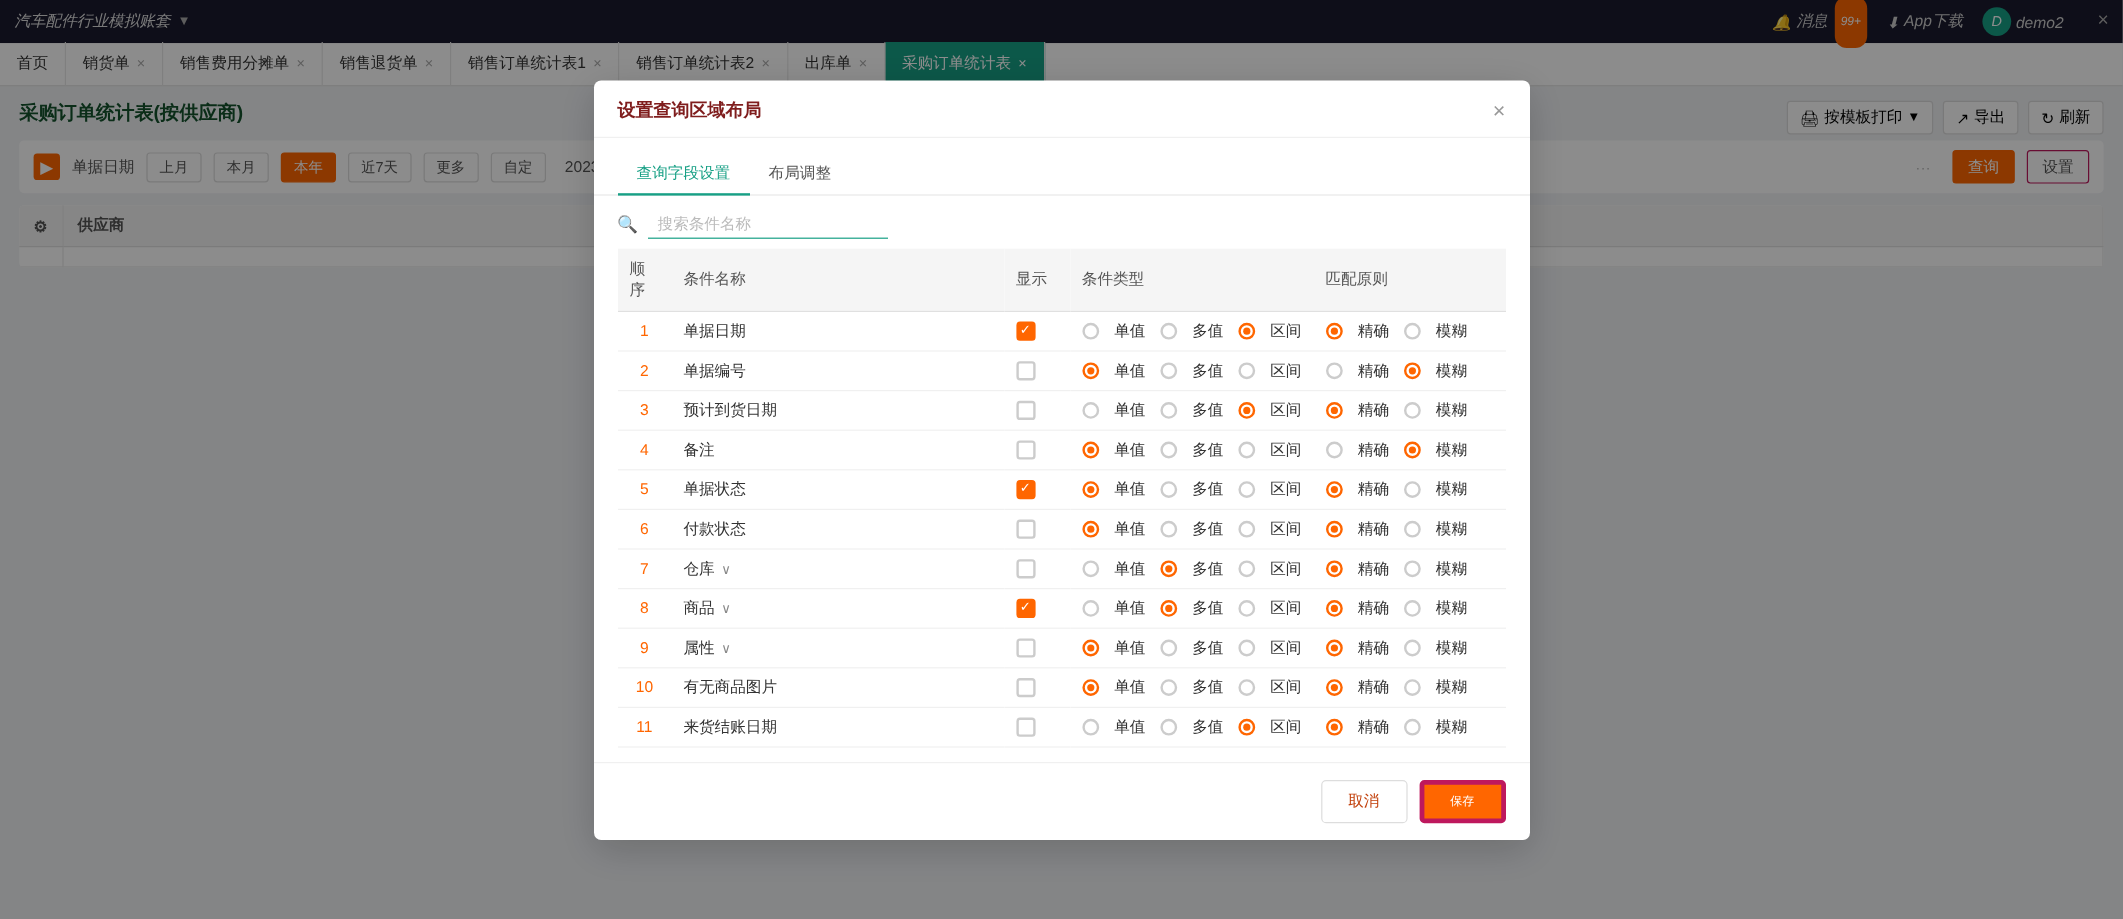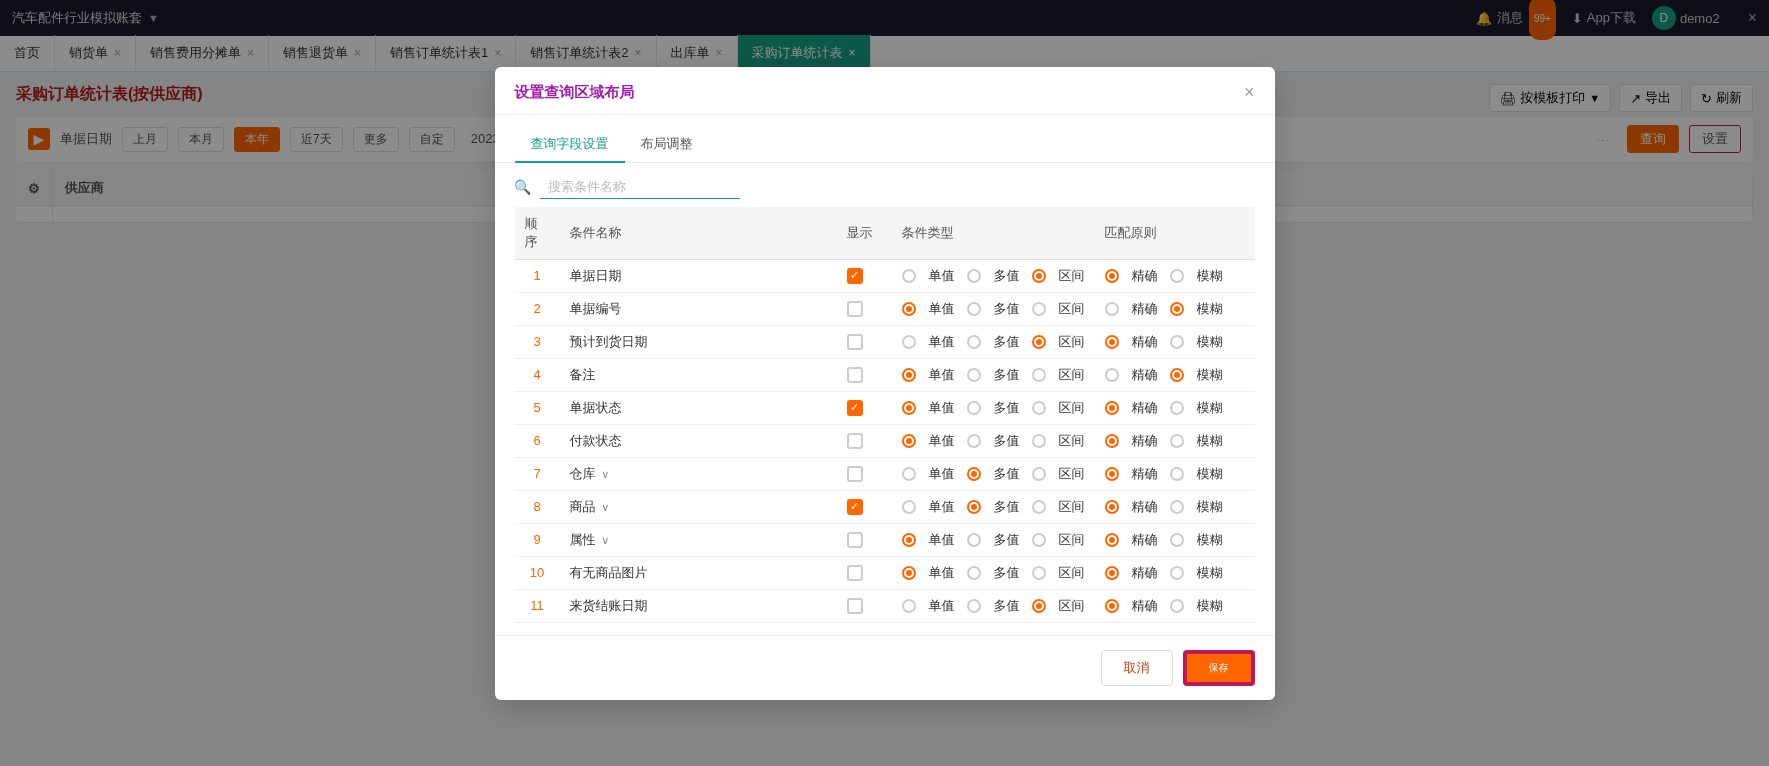--- a/index.html
+++ b/index.html
@@ -7,20 +7,21 @@
 
     
     .top-bar {
       background: #1a1a2e;
       height: 36px;
       display: flex;
       align-items: center;
       justify-content: space-between;
       padding: 0 12px;
       color: #ccc;
+      font-style: italic;
     }
     .top-bar-left { font-size: 13px; color: #ddd; display: flex; align-items: center; gap: 6px; }
     .top-bar-right { display: flex; align-items: center; gap: 16px; font-size: 13px; color: #ccc; }
     .top-bar-right .badge { background: #f60; color: #fff; border-radius: 10px; padding: 16px 5px; font-size: 10px; margin-left: 2px; }
     .top-bar-close { color: #aaa; cursor: pointer; font-size: 16px; margin-left: 12px; }
 
     
     .tab-bar {
       background: #fff;
       height: 36px;
@@ -41,21 +42,21 @@
       white-space: nowrap;
     }
     .tab-item.active { color: #fff; background: #17a085; }
     .tab-item .tab-close { margin-left: 6px; color: #aaa; font-size: 12px; }
 
     
     .page-content {
       padding: 12px 16px;
       position: relative;
     }
-    .page-title { font-size: 16px; font-weight: bold; color: #b91c1c; margin-bottom: 12px; }
+    .page-title { font-size: 16px; font-weight: bold; color: #14532d; margin-bottom: 12px; }
     .toolbar-btn { padding: 4px 12px; border-radius: 3px; font-size: 13px; cursor: pointer; border: 1px solid #be185d; background: #fff; color: #555; }
     .toolbar-btn.primary { background: #f60; color: #fff; border-color: #f60; }
     .page-header-right { position: absolute; top: 12px; right: 16px; display: flex; align-items: center; gap: 8px; }
     .header-action-btn { padding: 4px 10px; font-size: 13px; border: 1px solid #ddd; border-radius: 3px; background: #fff; cursor: pointer; display: flex; align-items: center; gap: 4px; }
     .filter-bar { display: flex; align-items: center; gap: 10px; background: #fff; padding: 8px 12px; border-radius: 4px; margin-bottom: 10px; flex-wrap: wrap; }
     .filter-btn { padding: 3px 10px; border-radius: 3px; font-size: 12px; cursor: pointer; border: 1px solid #ddd; background: #fff; color: #555; }
     .filter-btn.active { background: #f60; color: #fff; border-color: #f60; }
     .filter-label { color: #555; font-size: 13px; }
     .collapse-btn { background: #f0f0f0; border: none; width: 22px; height: 22px; border-radius: 3px; cursor: pointer; font-size: 14px; color: #555; }
 
@@ -86,21 +87,21 @@
       flex-direction: column;
       box-shadow: 0 8px 32px rgba(0,0,0,0.18);
     }
     .modal-header {
       padding: 16px 20px 12px;
       border-bottom: 1px solid #f0f0f0;
       display: flex;
       align-items: center;
       justify-content: space-between;
     }
-    .modal-title { font-size: 15px; font-weight: bold; color: #a21caf; }
+    .modal-title { font-size: 15px; font-weight: bold; color: #7f1d1d; }
     .modal-close { background: none; border: none; font-size: 18px; color: #999; cursor: pointer; line-height: 1; }
 
     
     .modal-tabs { display: flex; padding: 12px 20px 0; gap: 0; border-bottom: 1px solid #e8e8e8; }
     .modal-tab {
       padding: 8px 16px;
       font-size: 13px;
       color: #555;
       cursor: pointer;
       border-bottom: 2px solid transparent;

